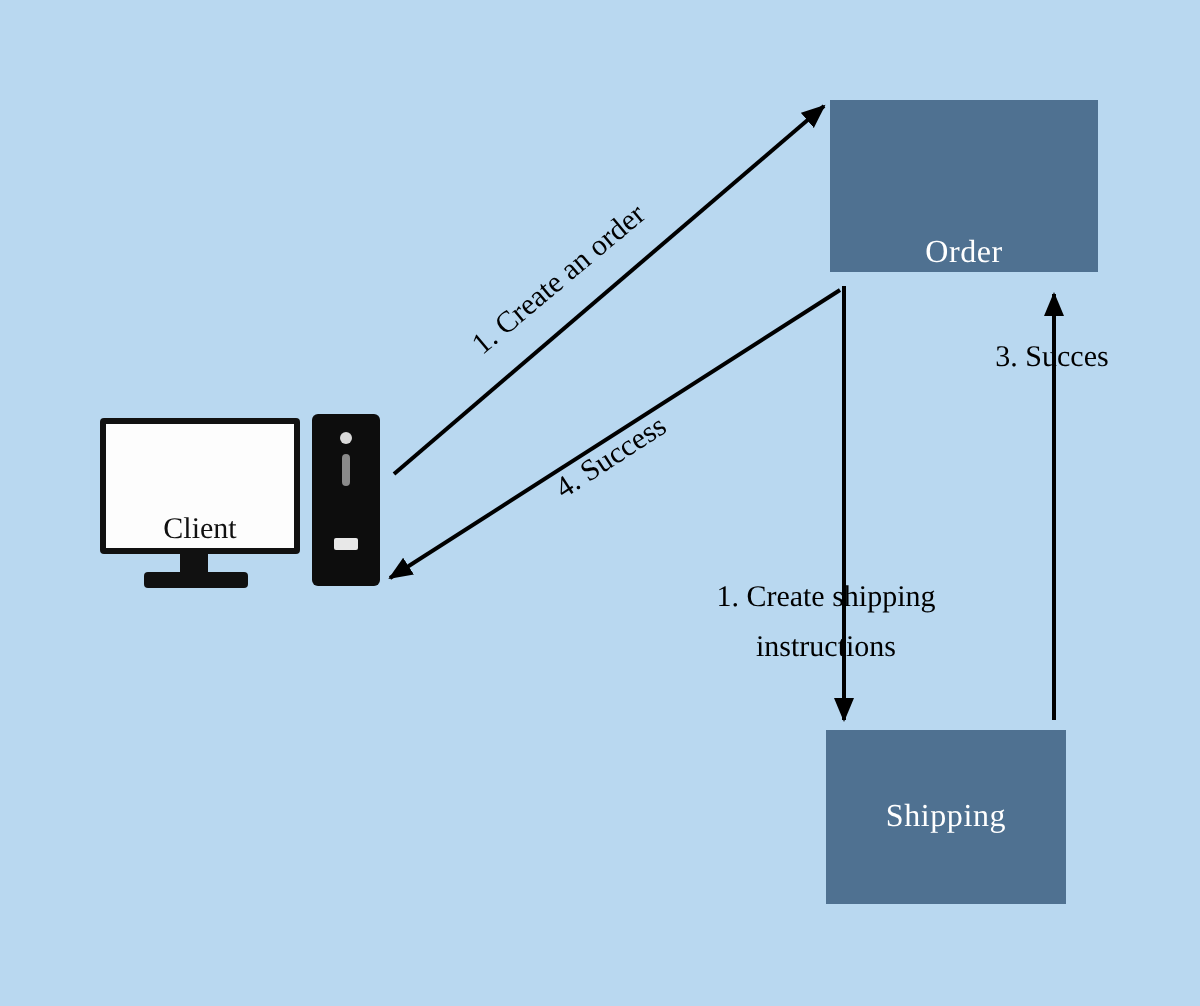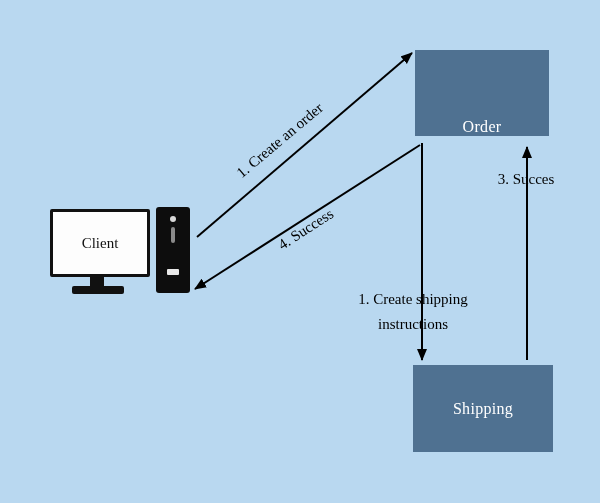--- a/index.html
+++ b/index.html
@@ -8,37 +8,37 @@
     width:600px;height:503px;
     overflow:hidden;
     font-family:"Liberation Serif","DejaVu Serif",serif;
   }
   .node-box{
     position:absolute;
     display:flex;align-items:center;justify-content:center;
     color:#ffffff;font-size:16px;letter-spacing:.3px;
   }
   #order-box{left:415px;top:50px;width:134px;height:86px;align-items:flex-end;}
-  #shipping-box{left:413px;top:365px;width:140px;height:87px;}
+  #shipping-box{left:413px;top:365px;width:120px;height:87px;}
   #arrow-layer{position:absolute;left:0;top:0;width:600px;height:503px;}
   .arrow-line{stroke:#000;stroke-width:2;}
   .edge-label{
     position:absolute;color:#000;font-size:15px;line-height:25px;
     text-align:center;white-space:nowrap;
   }
   #label-create-order{left:198px;top:128px;width:164px;transform:rotate(-40deg);transform-origin:center;}
   #label-success-client{left:258px;top:217px;width:96px;transform:rotate(-33deg);transform-origin:center;}
   #label-create-shipping{left:332px;top:287px;width:162px;white-space:normal;}
   #label-success-order{left:478px;top:167px;width:96px;}
   
   #client-computer{position:absolute;left:48px;top:205px;width:150px;height:95px;}
   #monitor{
     position:absolute;left:2px;top:4px;width:94px;height:62px;
     background:#fdfdfd;border:3px solid #111;border-radius:2px;
-    display:flex;align-items:center;justify-content:center;
+    display:flex;align-items:flex-end;justify-content:center;
     font-size:15px;color:#111;
   }
   #monitor-stand{position:absolute;left:42px;top:69px;width:14px;height:13px;background:#111;}
   #monitor-base{position:absolute;left:24px;top:81px;width:52px;height:8px;background:#111;border-radius:2px;}
   #tower{
     position:absolute;left:108px;top:2px;width:34px;height:86px;
     background:#0d0d0d;border-radius:3px;
   }
   #tower-power{position:absolute;left:14px;top:9px;width:6px;height:6px;border-radius:50%;background:#d8d8d8;}
   #tower-slot{position:absolute;left:15px;top:20px;width:4px;height:16px;background:#8a8a8a;border-radius:2px;}

